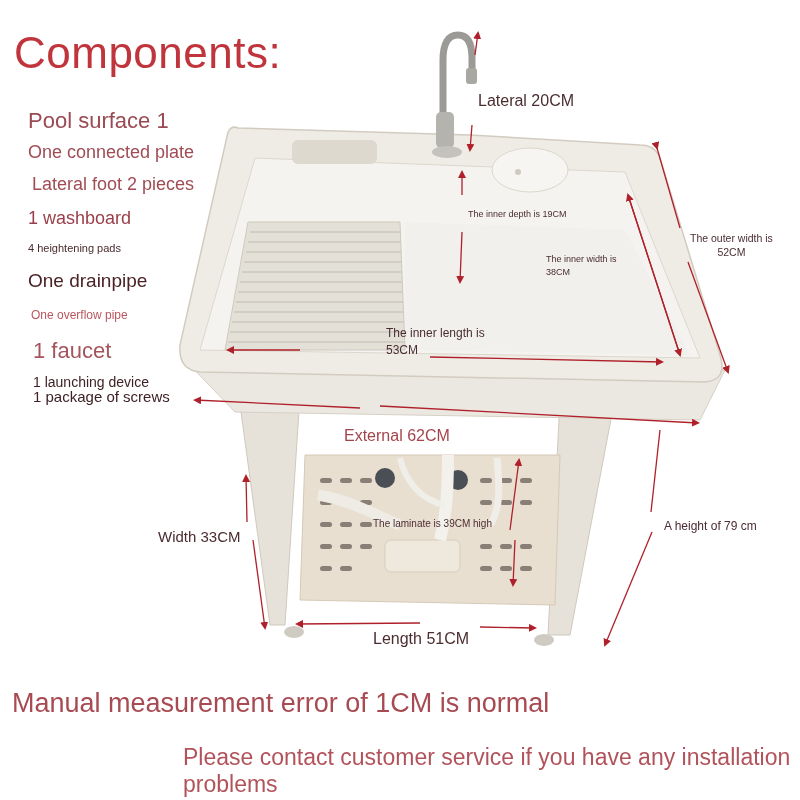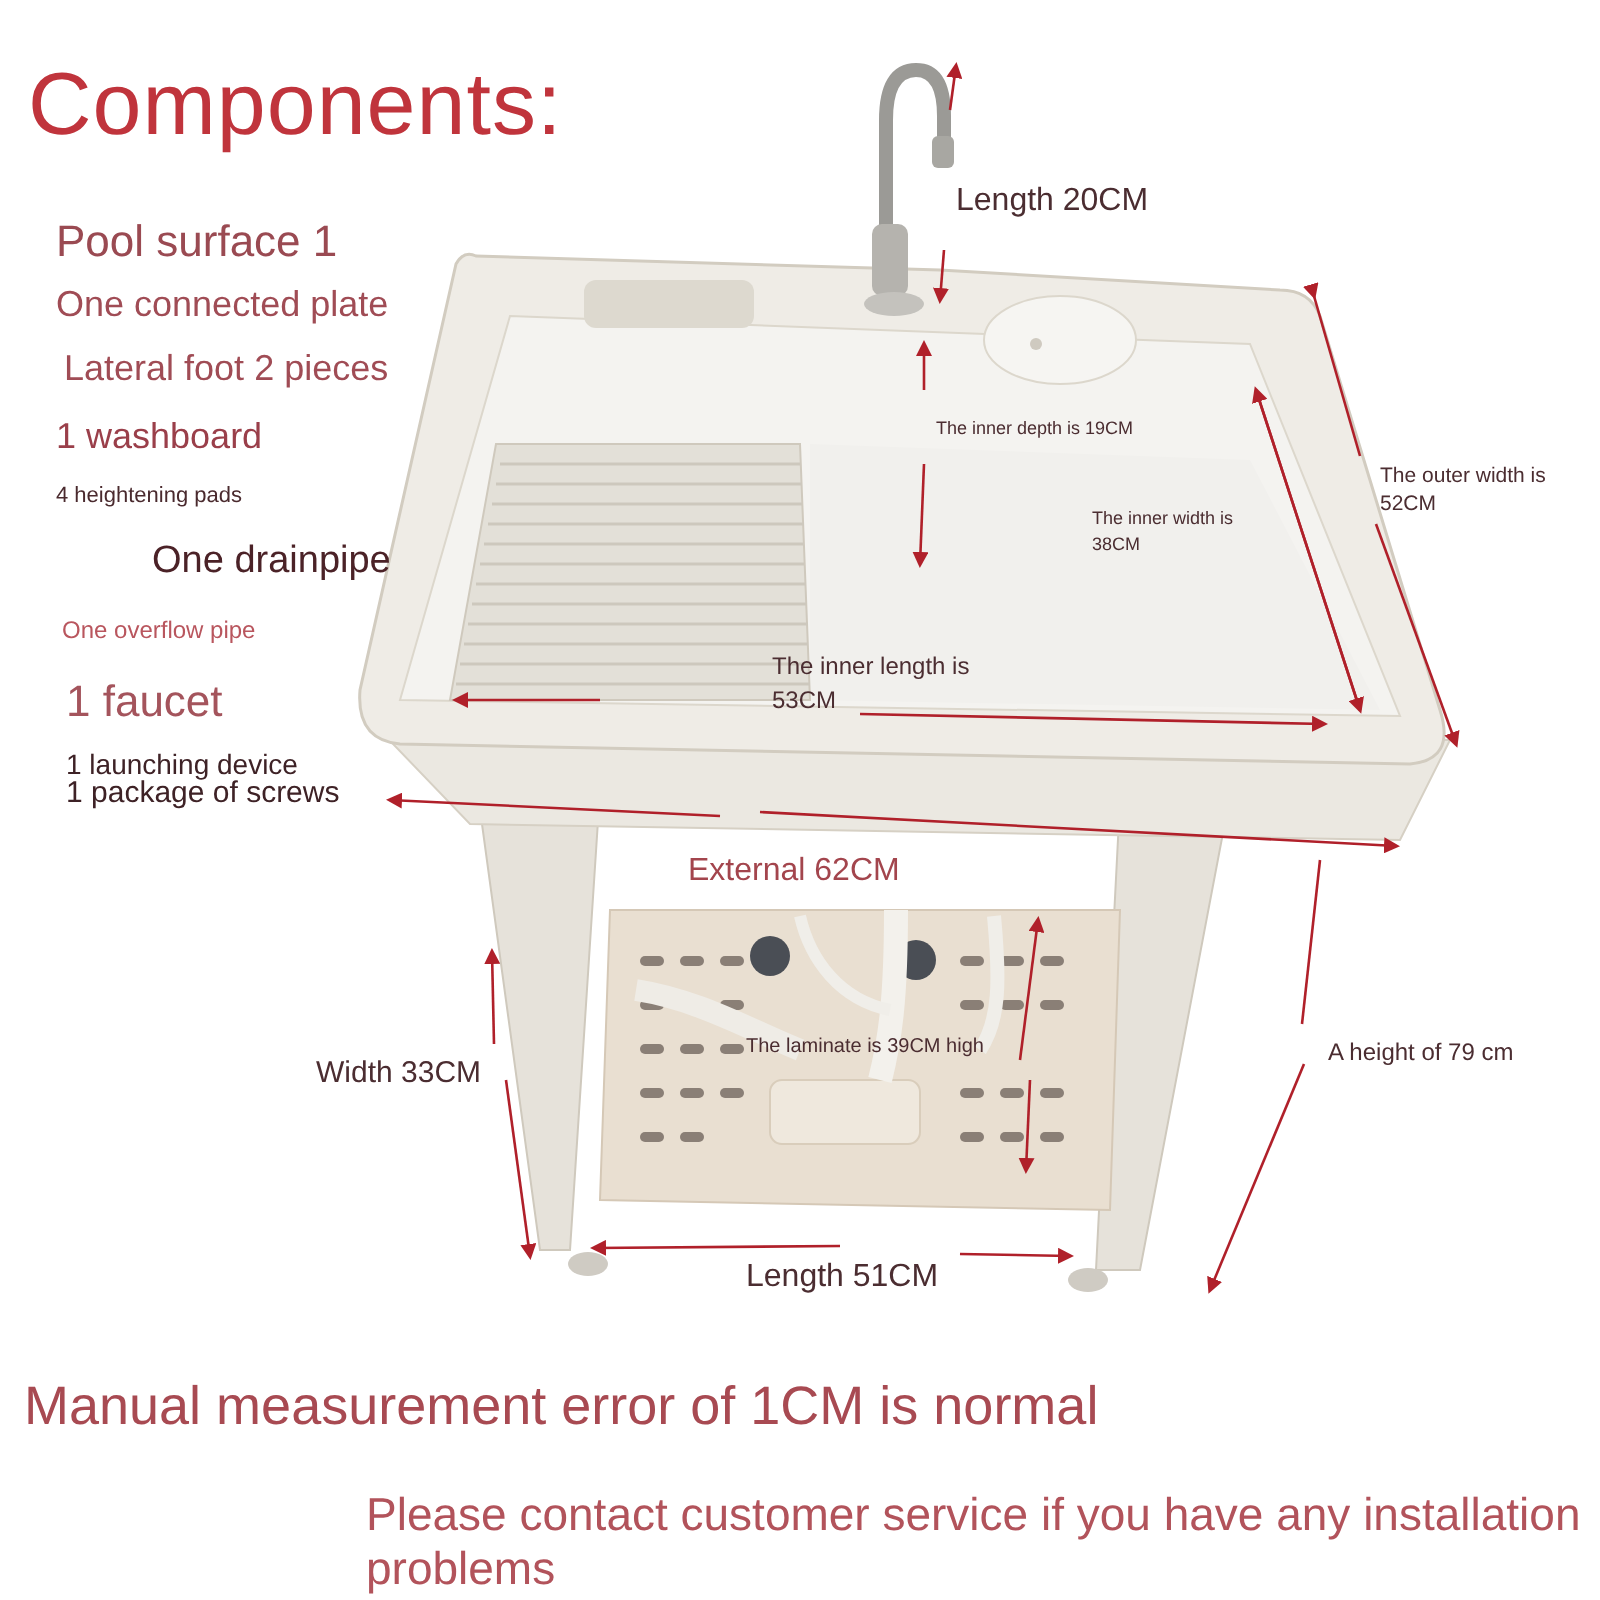--- a/index.html
+++ b/index.html
@@ -8,29 +8,29 @@
       font-family: "Liberation Sans", "DejaVu Sans", sans-serif;
     }
     .abs { position: absolute; }
     .title { left: 14px; top: 28px; font-size: 44px; color: #c0343c; letter-spacing: 0.5px; }
     .comp { left: 28px; color: #9b4a52; white-space: nowrap; }
     .c0 { top: 108px; font-size: 22px; color: #9a4a52; }
     .c1 { top: 142px; font-size: 18px; color: #a04c55; }
     .c2 { top: 174px; font-size: 18px; color: #a04c55; left: 32px; }
     .c3 { top: 208px; font-size: 18px; color: #9a3f4a; }
     .c4 { top: 242px; font-size: 11px; color: #4a2a2e; }
-    .c5 { top: 270px; font-size: 19px; color: #4b2227; margin-left: 48px; }
+    .c5 { top: 270px; font-size: 19px; color: #4b2227; }
     .c6 { top: 308px; font-size: 12px; color: #b9565e; left: 31px; }
     .c7 { top: 338px; font-size: 22px; color: #a4545c; left: 33px; }
     .c8 { top: 374px; font-size: 14px; color: #3e2226; left: 33px; }
     .c9 { top: 388px; font-size: 15px; color: #3e2226; left: 33px; }
 
     .lbl { color: #4a2a2e; white-space: nowrap; }
     .small { font-size: 9px; line-height: 13px; }
-    .med { font-size: 11px; line-height: 14px; }
+    .med { font-size: 11px; line-height: 14px; text-align: center; }
     .dark { color: #4b2d31; }
     .red { color: #a3454d; }
 
     .footer1 { left: 12px; top: 688px; font-size: 27px; color: #a84a52; text-align: right; }
     .footer2 { left: 183px; top: 744px; font-size: 23px; color: #b2535b; }
 
     svg.scene { position: absolute; left: 0; top: 0; }
   </style>
 </head>
 <body>
@@ -155,21 +155,21 @@
 <div class="abs comp c1">One connected plate</div>
 <div class="abs comp c2">Lateral foot 2 pieces</div>
 <div class="abs comp c3">1 washboard</div>
 <div class="abs comp c4">4 heightening pads</div>
 <div class="abs comp c5">One drainpipe</div>
 <div class="abs comp c6">One overflow pipe</div>
 <div class="abs comp c7">1 faucet</div>
 <div class="abs comp c8">1 launching device</div>
 <div class="abs comp c9">1 package of screws</div>
 
-<div class="abs lbl dark" style="left:478px;top:92px;font-size:16px;">Length 20CM</div>
+<div class="abs lbl dark" style="left:478px;top:92px;font-size:16px;">Lateral 20CM</div>
 <div class="abs lbl dark small" style="left:468px;top:208px;">The inner depth is 19CM</div>
 <div class="abs lbl dark small" style="left:546px;top:253px;">
   <div>The inner width is</div>
   <div>38CM</div>
 </div>
 <div class="abs lbl dark med" style="left:690px;top:231px;font-size:10.5px;">
   <div>The outer width is</div>
   <div>52CM</div>
 </div>
 <div class="abs lbl dark" style="left:386px;top:325px;font-size:12px;line-height:17px;">

